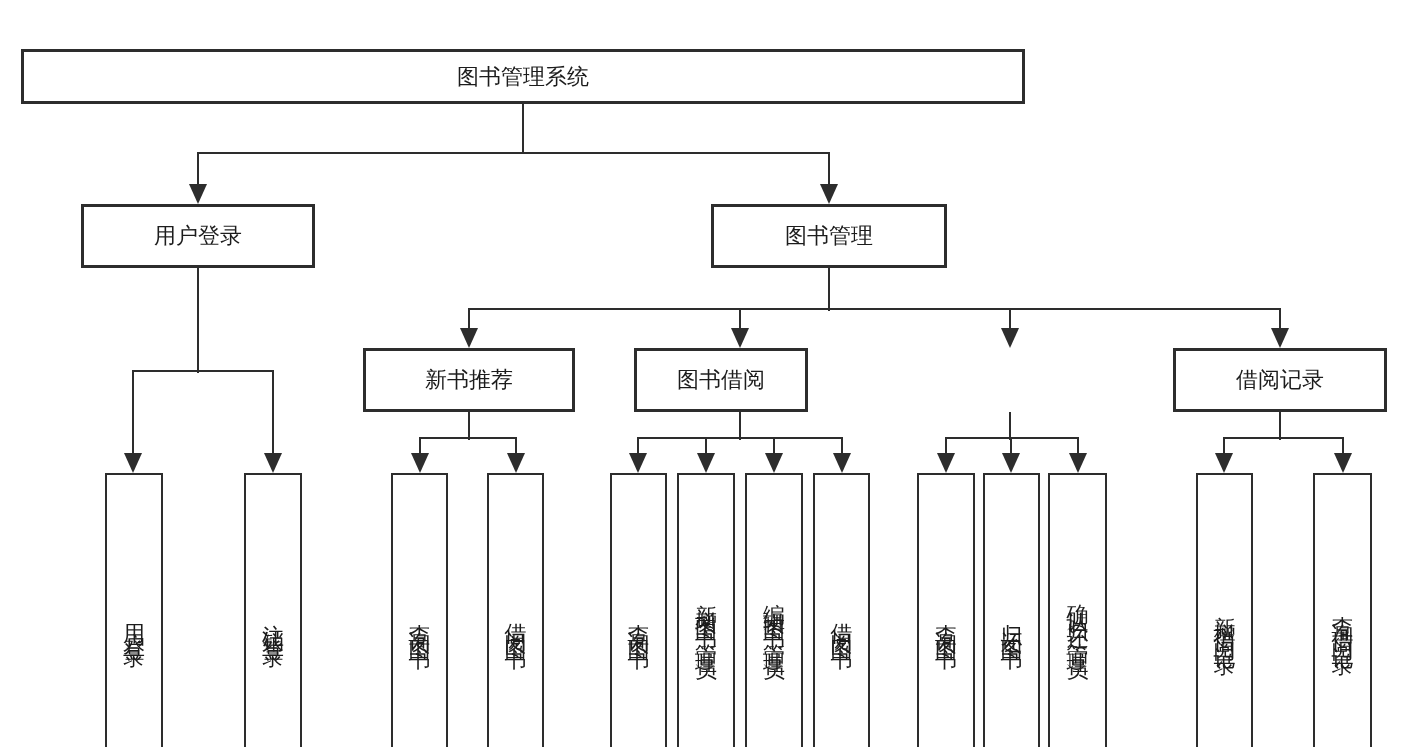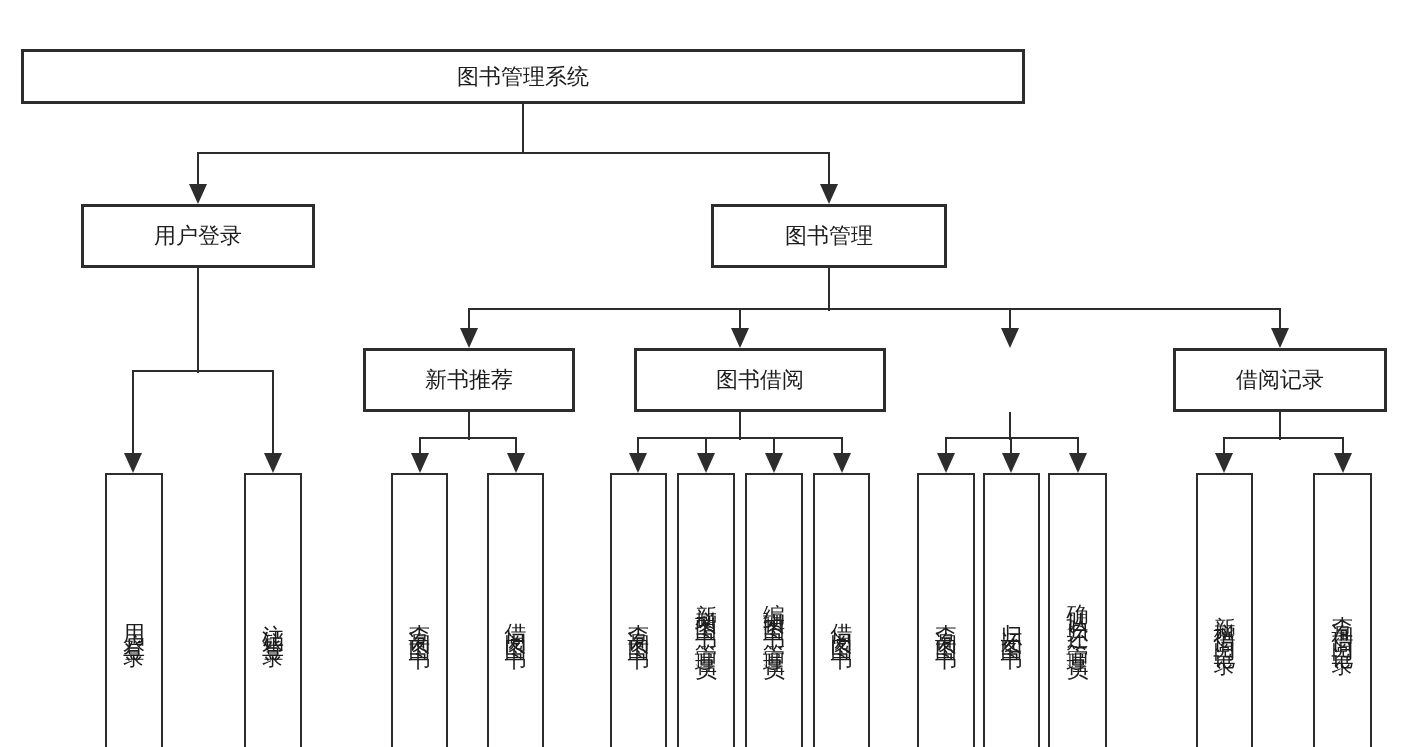--- a/index.html
+++ b/index.html
@@ -46,21 +46,21 @@
   <div class="box h" style="left:81px;top:168px;width:234px;height:64px">
     <span>用户登录</span>
   </div>
   <div class="box h" style="left:363px;top:312px;width:212px;height:64px">
     <span>新书推荐</span>
   </div>
 
   <div class="box h" style="left:711px;top:168px;width:236px;height:64px">
     <span>图书管理</span>
   </div>
-  <div class="box h" style="left:634px;top:312px;width:252px;height:64px">
+  <div class="box h" style="left:634px;top:312px;width:174px;height:64px">
     <span>图书借阅</span>
   </div>
   <div class="box h" style="left:1173px;top:312px;width:214px;height:64px">
     <span>借阅记录</span>
   </div>
 
   <div class="box v leaf" style="left:105px;top:437px;width:58px;height:298px">
     <span>用户登录</span>
   </div>
   <div class="box v leaf" style="left:244px;top:437px;width:58px;height:298px">

